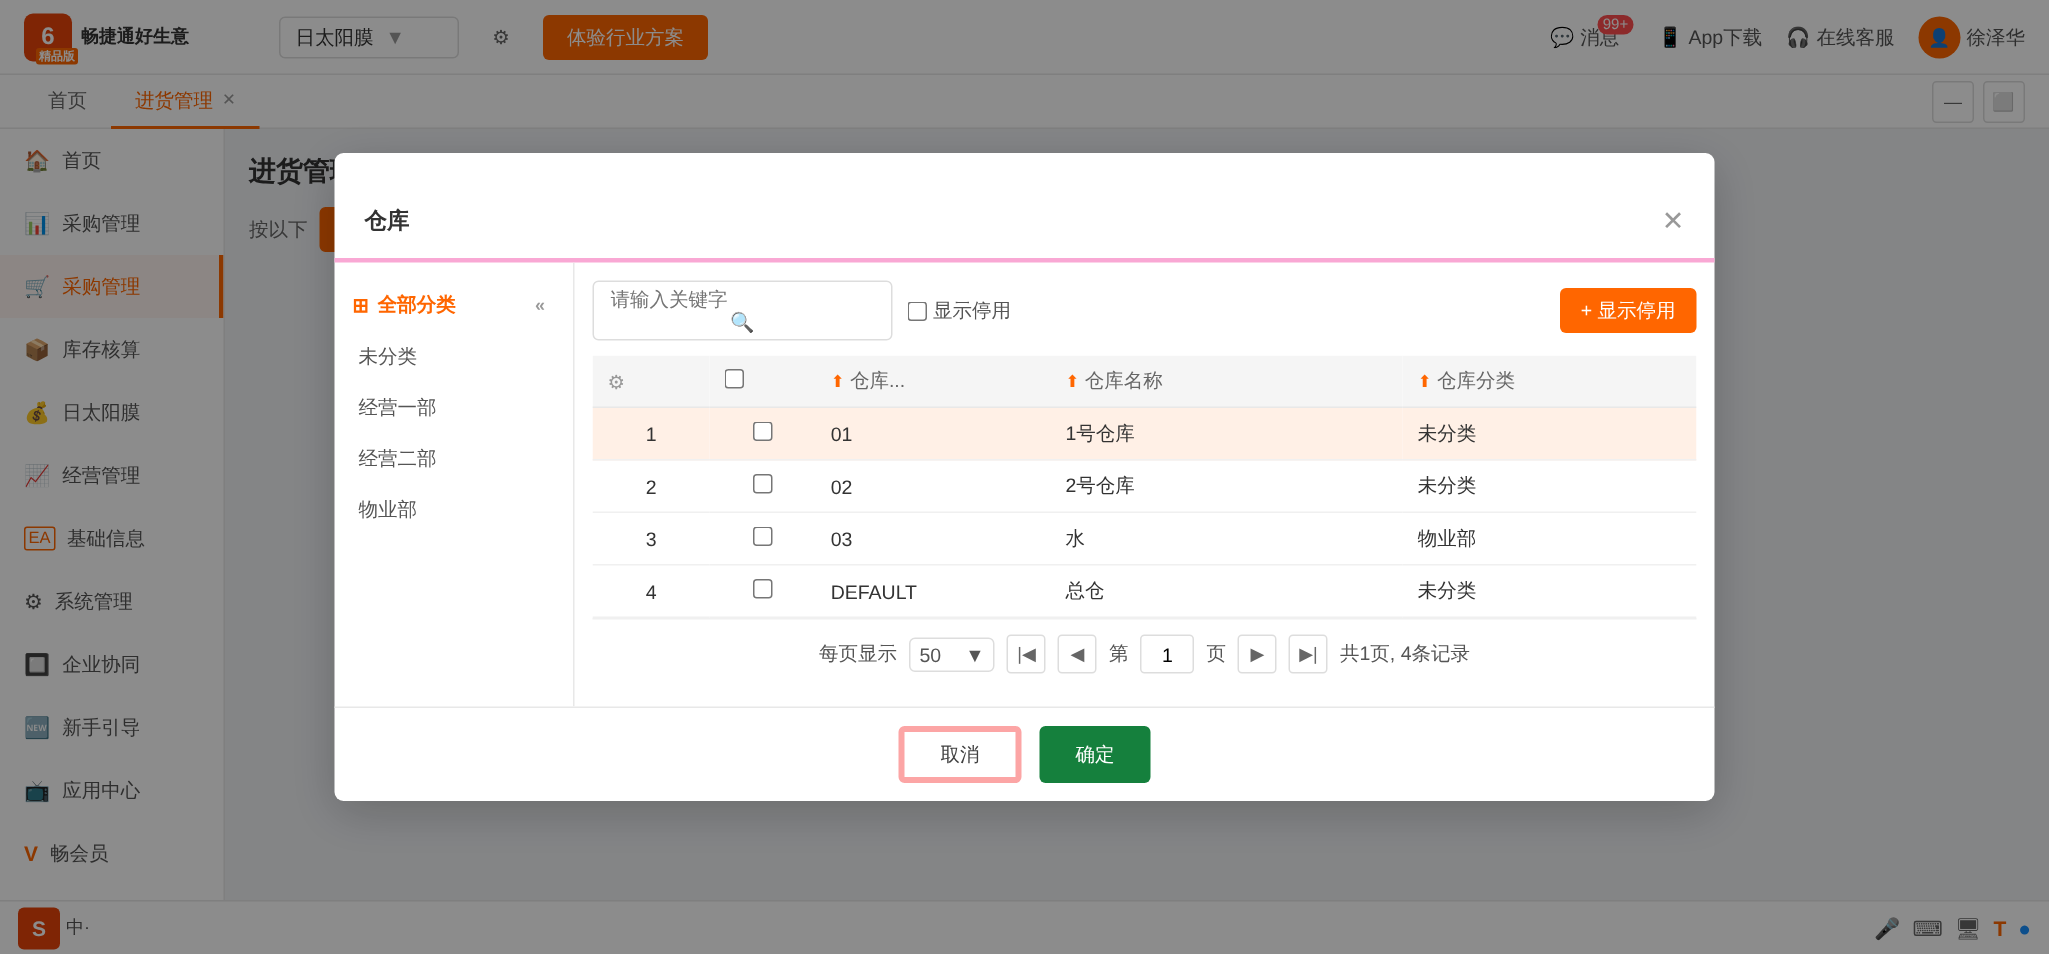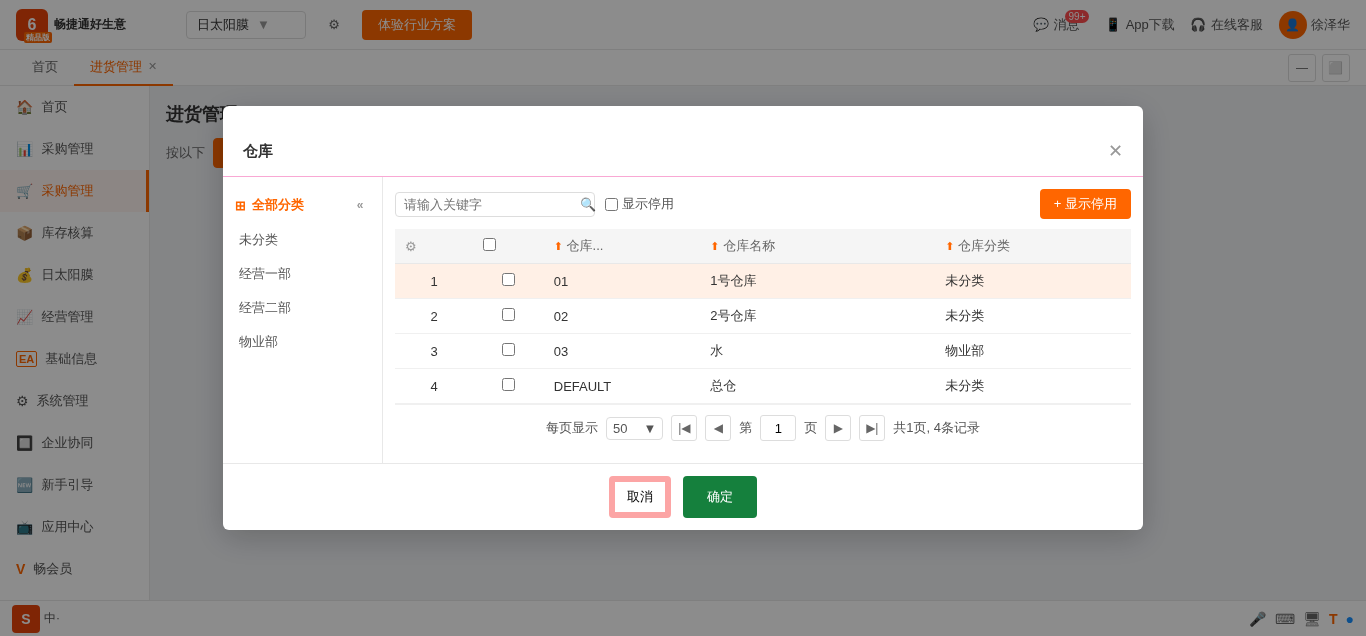--- a/index.html
+++ b/index.html
@@ -217,21 +217,21 @@
       max-height: 560px;
       display: flex;
       flex-direction: column;
       box-shadow: 0 8px 32px rgba(0,0,0,0.2);
     }
     .modal-header {
       display: flex;
       align-items: center;
       justify-content: space-between;
       padding: 14px 20px;
-      border-bottom: 1px solid #f9a8d4;
+      border-bottom: 3px solid #f9a8d4;
       margin-top: 20px;
     }
     .modal-title { font-size: 15px; font-weight: bold; color: #333; }
     .modal-close {
       cursor: pointer; color: #999; font-size: 18px;
     }
     .modal-body {
       display: flex;
       flex: 1;
       overflow: hidden;
@@ -283,20 +283,21 @@
       margin-bottom: 10px;
     }
     .search-input-wrap {
       display: flex;
       align-items: center;
       border: 1px solid #ddd;
       border-radius: 4px;
       padding: 4px 8px;
       width: 200px;
       background: #fff;
+      flex-direction: column;
     }
     .search-input-wrap input {
       border: none; outline: none;
       font-size: 13px; flex: 1;
       color: #999;
     }
     .search-icon { color: #ccc; }
     .show-disabled-wrap {
       display: flex; align-items: center; gap: 4px;
       font-size: 13px; color: #555;
@@ -379,27 +380,27 @@
 
     
     .modal-footer {
       display: flex;
       justify-content: center;
       gap: 12px;
       padding: 12px 20px;
       border-top: 1px solid #e8e8e8;
     }
     .cancel-btn {
-      padding: 6px 12px;
-      border: 6px solid #fca5a5;
+      padding: 6px 24px;
+      border: 4px solid #fca5a5;
       border-radius: 4px;
       background: #fff;
       cursor: pointer;
       font-size: 13px;
-      color: #000000;
+      color: #404040;
     }
     .confirm-btn {
       padding: 6px 24px;
       border: none;
       border-radius: 4px;
       background: #15803d;
       color: #fff;
       cursor: pointer;
       font-size: 13px;
     }
@@ -516,21 +517,21 @@
     </div>
     <div class="sidebar-item">
       <span class="sidebar-icon">💰</span>
       <span>日太阳膜</span>
     </div>
     <div class="sidebar-item">
       <span class="sidebar-icon">📈</span>
       <span>经营管理</span>
     </div>
     <div class="sidebar-item">
-      <span class="sidebar-icon" style="font-size:11px;font-weight:bold;color:#ff6600;border:1px solid #ff6600;padding:1px 2px;border-radius:2px;">EA</span>
+      <span class="sidebar-icon" style="font-size:11px;font-weight:normal;color:#ff6600;border:1px solid #ff6600;padding:1px 2px;border-radius:2px;">EA</span>
       <span>基础信息</span>
     </div>
     <div class="sidebar-item">
       <span class="sidebar-icon">⚙</span>
       <span>系统管理</span>
     </div>
     <div class="sidebar-item">
       <span class="sidebar-icon">🔲</span>
       <span>企业协同</span>
     </div>

